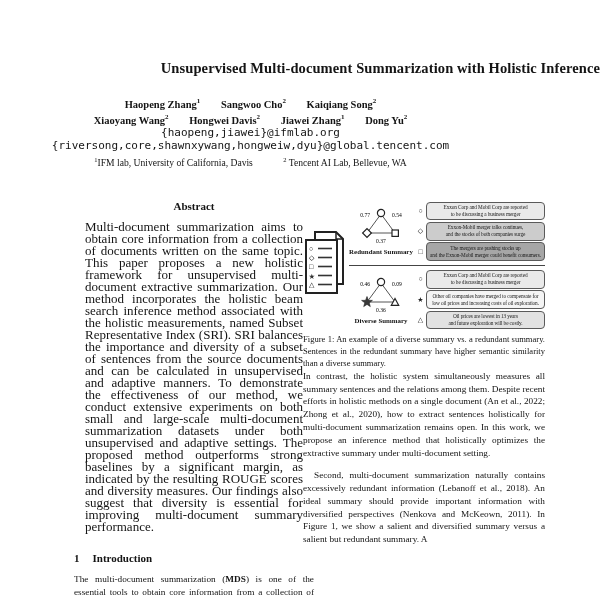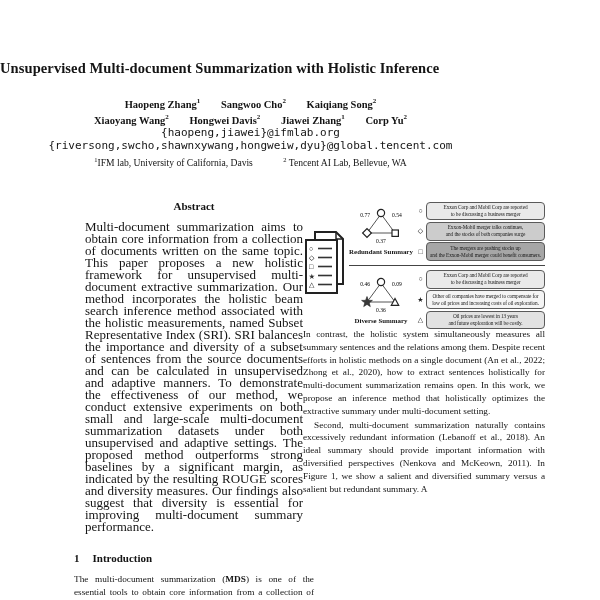--- a/index.html
+++ b/index.html
@@ -1,19 +1,19 @@
 <!DOCTYPE html>
 <html><head>
 <meta charset="utf-8">
 <style>
   html,body{margin:0;padding:0;width:600px;height:600px;overflow:hidden;background:#fff;}
   body{font-family:"Liberation Serif", serif;color:#141414;-webkit-font-smoothing:antialiased;}
   .page{position:relative;width:600px;height:600px;overflow:hidden;background:#ffffff;}
 
-  .title{position:absolute;top:60px;left:0;width:600px;text-align:left;
+  .title{position:absolute;top:60px;left:0;width:600px;text-align:right;
          font-size:14.5px;font-weight:bold;letter-spacing:.1px;}
 
   .authors{position:absolute;top:95px;left:0;width:501px;text-align:center;}
   .auth-line{font-size:10.5px;font-weight:bold;line-height:13.5px;}
   .auth{display:inline-block;margin:0 9px;}
   .auth sup{font-size:7px;font-weight:bold;}
   .email{font-family:"DejaVu Sans Mono", monospace;font-size:11px;line-height:12.5px;font-weight:normal;}
   .affil-line{font-size:9.6px;line-height:13px;margin-top:1px;}
   .affil{display:inline-block;margin:0 14px;}
   .affil sup{font-size:6.5px;}
@@ -21,21 +21,21 @@
   .col{position:absolute;top:198px;width:240px;}
   .col-left{left:74px;}
   .col-right{left:303px;width:242px;}
 
   .abstract-heading{text-align:center;font-weight:bold;font-size:11px;margin:2px 0 9px 0;}
   .abstract-text{margin:0 11px;font-size:13px;line-height:12px;text-align:justify;}
   .section-heading{font-size:11px;font-weight:bold;margin:19px 0 9px 0;}
   .section-heading .num{margin-right:13px;}
   .body-text{font-size:9.25px;line-height:12.8px;text-align:justify;}
   .indent{text-indent:11px;}
-  .p-gap{margin-top:1px;}
+  .p-gap{margin-top:10px;}
 
   
   .figure{margin:2px 0 0 0;}
   .figure-diagram{position:relative;height:128px;}
   .doc-icon{position:absolute;left:0px;top:30px;width:46px;height:66px;}
   .fig-groups{margin-left:46px;}
   .fig-group{display:flex;align-items:center;}
   .graph-area{width:64px;flex:0 0 64px;text-align:center;}
   .group-label{font-size:6.9px;font-weight:bold;line-height:8px;white-space:nowrap;}
   .sent-col{flex:1;padding-left:2px;}
@@ -57,24 +57,24 @@
   <div class="authors">
     <div class="auth-line">
       <span class="auth"><span>Haopeng Zhang</span><sup>1</sup></span>
       <span class="auth"><span>Sangwoo Cho</span><sup>2</sup></span>
       <span class="auth"><span>Kaiqiang Song</span><sup>2</sup></span>
     </div>
     <div class="auth-line">
       <span class="auth"><span>Xiaoyang Wang</span><sup>2</sup></span>
       <span class="auth"><span>Hongwei Davis</span><sup>2</sup></span>
       <span class="auth"><span>Jiawei Zhang</span><sup>1</sup></span>
-      <span class="auth"><span>Corp Yu</span><sup>2</sup></span>
+      <span class="auth"><span>Dong Yu</span><sup>2</sup></span>
     </div>
     <div class="email">{haopeng,jiawei}@ifmlab.org</div>
-    <div class="email">{riversong,swcho,shawnxywang,hongweiw,dyu}@global.tencent.com</div>
+    <div class="email">{riversong,core,shawnxywang,hongweiw,dyu}@global.tencent.com</div>
     <div class="affil-line">
       <span class="affil"><sup>1</sup><span>IFM lab, University of California, Davis</span></span>
       <span class="affil"><sup>2</sup> <span>Tencent AI Lab, Bellevue, WA</span></span>
     </div>
   </div>
 
   <div class="col col-left">
     <div class="abstract-heading">Abstract</div>
     <div class="abstract-text">Multi-document summarization aims to obtain core information from a collection of documents written on the same topic.  This paper proposes a new holistic framework for unsupervised multi-document extractive summarization. Our method incorporates the holistic beam search inference method associated with the holistic measurements, named Subset Representative Index (SRI). SRI balances the importance and diversity of a subset of sentences from the source documents and can be calculated in unsupervised and adaptive manners. To demonstrate the effectiveness of our method, we conduct extensive experiments on both small and large-scale multi-document summarization datasets under both unsupervised and adaptive settings. The proposed method outperforms strong baselines by a significant margin, as indicated by the resulting ROUGE scores and diversity measures. Our findings also suggest that diversity is essential for improving multi-document summary performance.</div>
     <div class="section-heading">
@@ -192,19 +192,20 @@
                   <div class="sent-line">Oil prices are lowest in 13 years</div>
                   <div class="sent-line">and future exploration will be costly.</div>
                 </div>
               </div>
             </div>
           </div>
 
         </div>
       </div>
 
+      <div class="fig-caption">Figure 1: An example of a diverse summary vs. a redundant summary. Sentences in the redundant summary have higher semantic similarity than a diverse summary.</div>
     </div>
 
     <div class="body-text after-figure">In contrast, the holistic system simultaneously measures all summary sentences and the relations among them.  Despite recent efforts in holistic methods on a single document (An et al., 2022; Zhong et al., 2020), how to extract sentences holistically for multi-document summarization remains open. In this work, we propose an inference method that holistically optimizes the extractive summary under multi-document setting.</div>
     <div class="body-text indent p-gap">Second, multi-document summarization naturally contains excessively redundant information (Lebanoff et al., 2018).  An ideal summary should provide important information with diversified perspectives (Nenkova and McKeown, 2011). In Figure 1, we show a salient and diversified summary versus a salient but redundant summary. A</div>
   </div>
 
 </div>
 
 </body></html>

